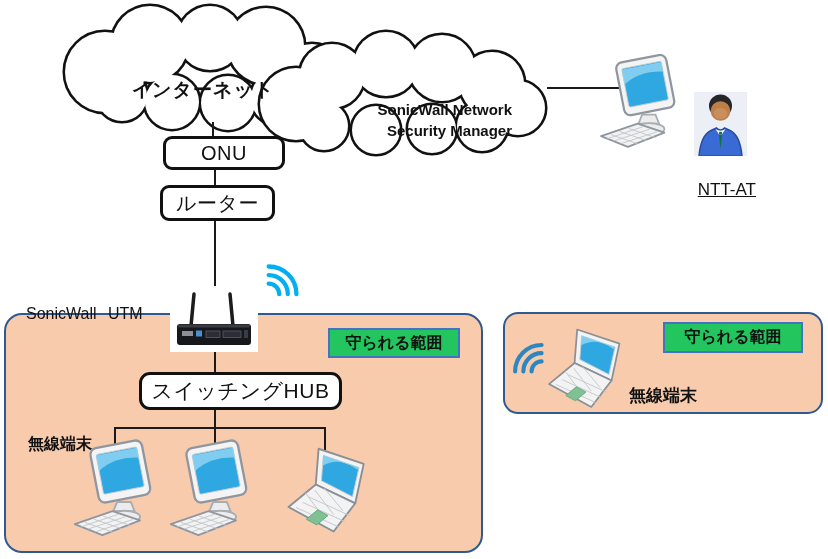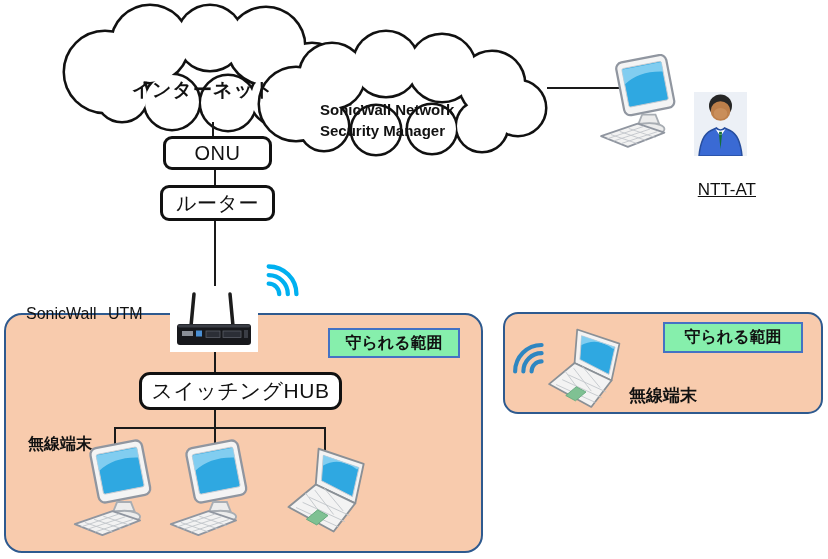--- a/index.html
+++ b/index.html
@@ -15,33 +15,33 @@
 
   
   .cloud-stroke{fill:#fff;stroke:#111;stroke-width:5;}
   .cloud-fill{fill:#fff;stroke:none;}
   .lines{fill:none;stroke:#1a1a1a;stroke-width:2;}
 
   
   .node{position:absolute;background:#fff;border:3px solid #111;border-radius:9px;
         box-sizing:border-box;display:flex;align-items:center;justify-content:center;
         font-size:20px;letter-spacing:.5px;}
-  .node-onu{left:163px;top:136px;width:109px;height:34px;}
+  .node-onu{left:163px;top:136px;width:122px;height:34px;}
   .node-router{left:160px;top:185px;width:115px;height:36px;}
   .node-hub{left:115px;top:372px;width:203px;height:38px;border-width:3.5px;border-radius:11px;font-size:21px;margin-left:24px;}
 
   
-  .plabel{position:absolute;background:#86efac;border:2px solid #4472C4;box-sizing:border-box;
+  .plabel{position:absolute;background:#22c55e;border:2px solid #4472C4;box-sizing:border-box;
           display:flex;align-items:center;justify-content:center;font-size:16px;font-weight:bold;}
   .plabel-left{left:328px;top:328px;width:132px;height:30px;}
   .plabel-right{left:663px;top:322px;width:140px;height:31px;}
 
   .txt{position:absolute;white-space:nowrap;margin-top:22px;}
   .txt-internet{left:113px;top:55px;width:180px;text-align:center;font-size:19px;font-weight:600;letter-spacing:1px;}
-  .txt-nsm{left:320px;top:77px;width:175px;text-align:left;font-size:15px;font-weight:600;line-height:21px;}
+  .txt-nsm{left:337px;top:77px;width:175px;text-align:right;font-size:15px;font-weight:600;line-height:21px;}
   .txt-utm{left:26px;top:283px;font-size:16px;word-spacing:7px;}
   .txt-ntt{left:676px;top:158px;width:80px;text-align:right;font-size:17px;text-decoration:underline;}
   .txt-wired{left:28px;top:412px;font-size:16px;font-weight:bold;}
   .txt-wireless{left:629px;top:362px;font-size:17px;font-weight:bold;}
 
   
   .mon-outer{fill:#f4f4f4;stroke:#9096a0;stroke-width:2.5;}
   .mon-screen{fill:#2FA8E1;stroke:#c7cbd1;stroke-width:1;}
   .mon-glare{fill:#8FD4F2;opacity:.85;}
   .gray-part{fill:#ececec;stroke:#a8adb3;stroke-width:2;}

